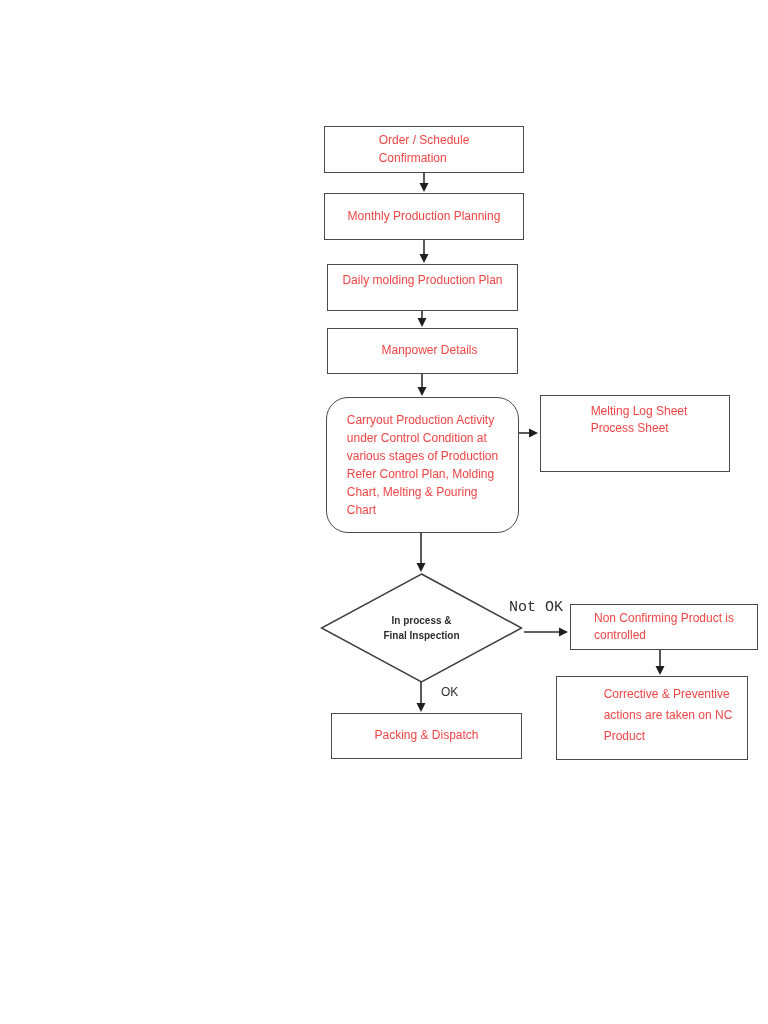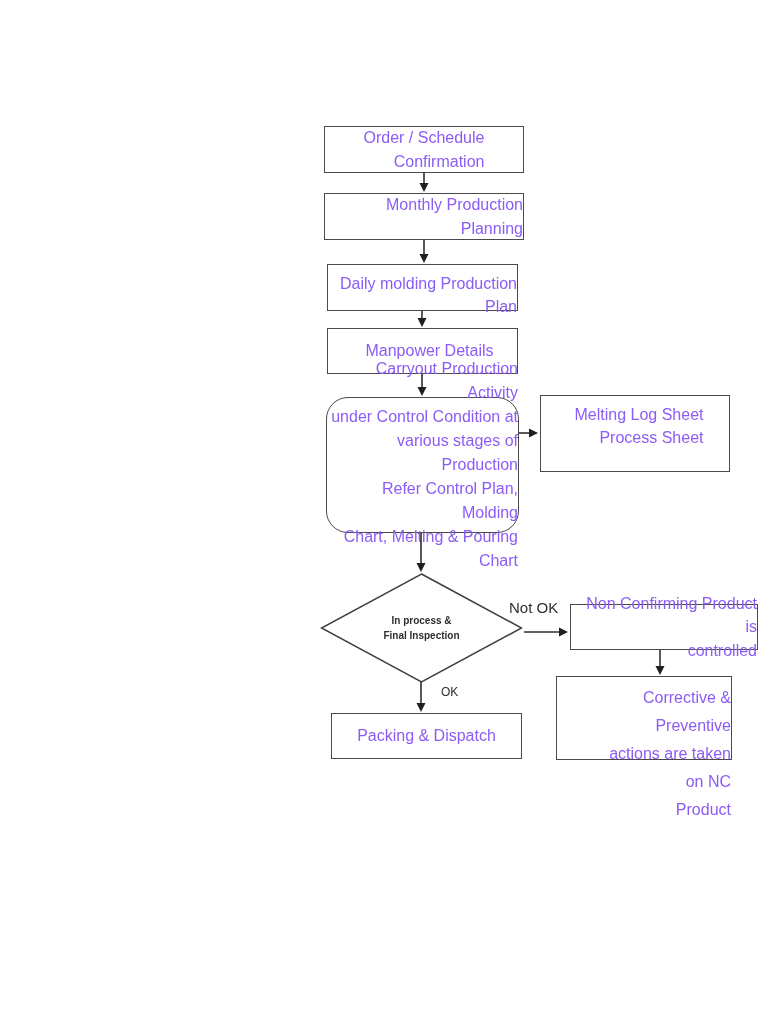--- a/index.html
+++ b/index.html
@@ -26,42 +26,42 @@
     color: #2b2b2b;
     white-space: nowrap;
   }
   .node {
     position: absolute;
     background: #ffffff;
     border: 1px solid #4a4a4a;
     display: flex;
     align-items: center;
     justify-content: center;
-    text-align: right;
+    text-align: left;
     white-space: pre-line;
-    font-size: 16px;
+    font-size: 12px;
     line-height: 1.45;
-    color: #8b5cf6;
+    color: #ef4444;
     box-sizing: border-box;
   }
   .node.top-align {
     align-items: flex-start;
     padding-top: 7px;
   }
   .node.thick {
     border-width: 1.5px;
   }
   .n-order   { left: 324px; top: 126px; width: 200px; height: 47px; }
   .n-monthly { left: 324px; top: 193px; width: 200px; height: 47px; }
   .n-daily   { left: 327px; top: 264px; width: 191px; height: 47px; }
   .n-manpower{ left: 327px; top: 328px; width: 191px; height: 46px; padding-left: 14px; }
   .n-carryout{ left: 326px; top: 397px; width: 193px; height: 136px; line-height: 1.5; border-radius: 22px; }
   .n-melting { left: 540px; top: 395px; width: 190px; height: 77px; padding-left: 8px; }
   .n-nonconf { left: 570px; top: 604px; width: 188px; height: 46px; }
-  .n-correct { left: 556px; top: 676px; width: 176px; height: 84px; padding-top: 5px; line-height: 1.75; padding-left: 32px; }
+  .n-correct { left: 556px; top: 676px; width: 192px; height: 84px; padding-top: 5px; line-height: 1.75; padding-left: 32px; }
   .n-packing { left: 331px; top: 713px; width: 191px; height: 46px; }
 
   .diamond-wrap {
     position: absolute;
     left: 320px;
     top: 573px;
     width: 203px;
     height: 110px;
   }
   .diamond-label {
@@ -78,21 +78,21 @@
     font-size: 10px;
     font-weight: 700;
     line-height: 1.5;
     color: #2e2e2e;
   }
   .edge-label {
     position: absolute;
     color: #2e2e2e;
     background: transparent;
   }
-  .lbl-notok { left: 509px; top: 599px; font-size: 15px; }
+  .lbl-notok { left: 509px; top: 599px; font-size: 15px; font-family: Liberation Mono, monospace; }
   .lbl-ok    { left: 441px; top: 685px; font-size: 12px; }
 
   .connector-layer {
     position: absolute;
     left: 0;
     top: 0;
     width: 768px;
     height: 1024px;
     pointer-events: none;
   }

